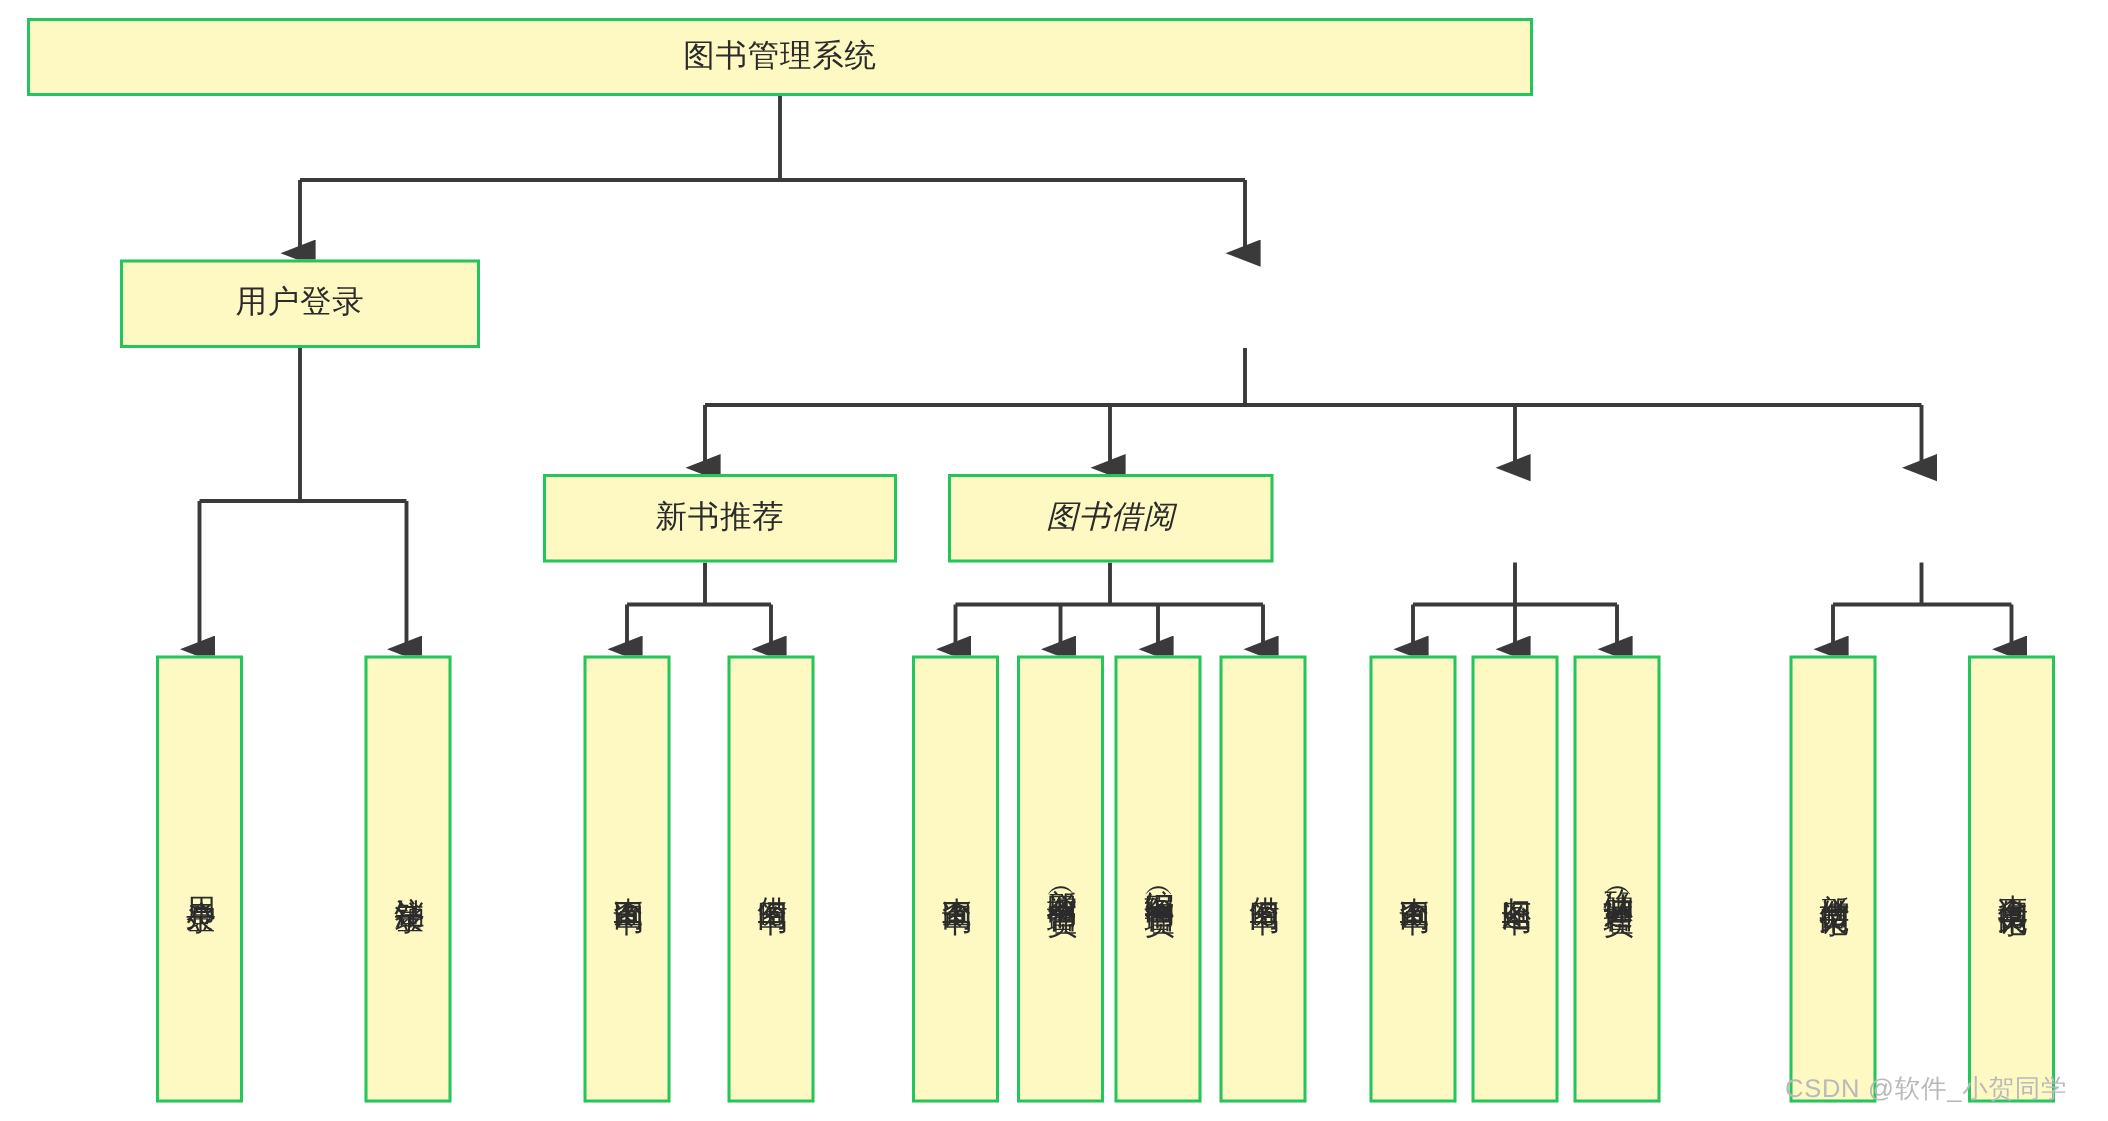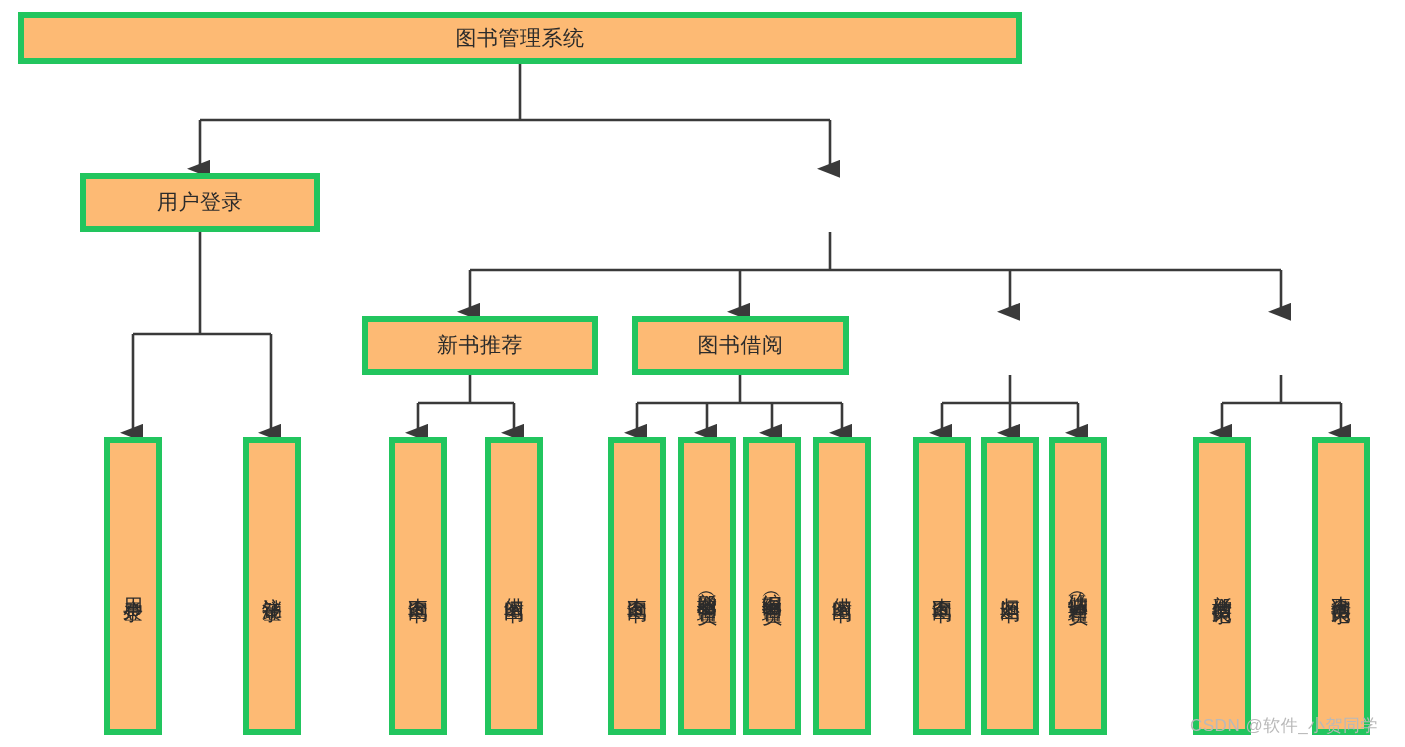--- a/index.html
+++ b/index.html
@@ -20,22 +20,22 @@
   #edges {
     position: absolute;
     left: 0;
     top: 0;
     width: 1405px;
     height: 747px;
   }
   .node {
     position: absolute;
     box-sizing: border-box;
-    border: 6px solid #22c55e;
-    background: #fdba74;
+    border: 2px solid #22c55e;
+    background: #fef9c3;
     color: #2b2b2b;
     display: flex;
     align-items: center;
     justify-content: center;
     text-align: right;
     line-height: 1.25;
   }
   .node.h {
     font-size: 21px;
     letter-spacing: 0.5px;
@@ -122,21 +122,21 @@
     <span>图书管理系统</span>
   </div>
 
   <div class="node h" style="left:80px; top:173px; width:240px; height:59px;">
     <span>用户登录</span>
   </div>
 
   <div class="node h" style="left:362px; top:316px; width:236px; height:59px;">
     <span>新书推荐</span>
   </div>
-  <div class="node h" style="left:632px; top:316px; width:217px; height:59px;">
+  <div class="node h" style="left:632px; top:316px; width:217px; height:59px;font-style:italic;">
     <span>图书借阅</span>
   </div>
 
   <div class="node v" style="left:104px; top:437px; width:58px; height:298px;">
     <span class="vtext">用户登录</span>
   </div>
   <div class="node v" style="left:243px; top:437px; width:58px; height:298px;">
     <span class="vtext">注销登录</span>
   </div>
 

